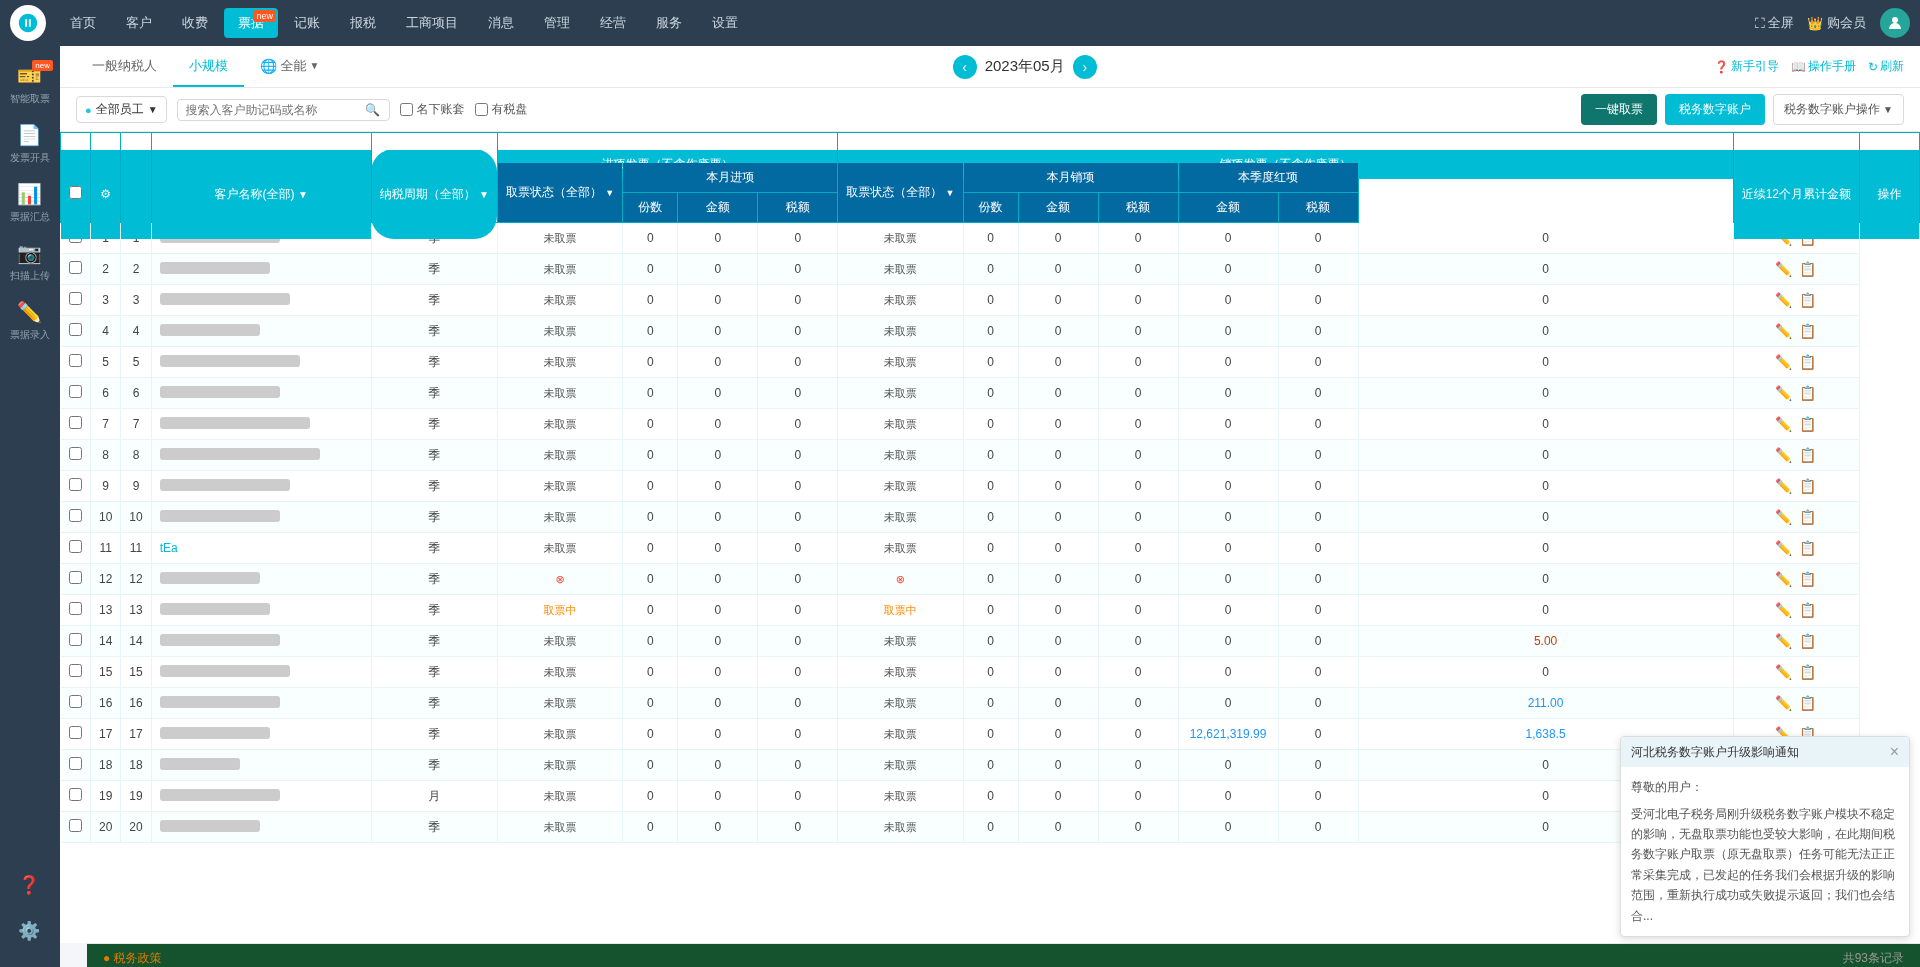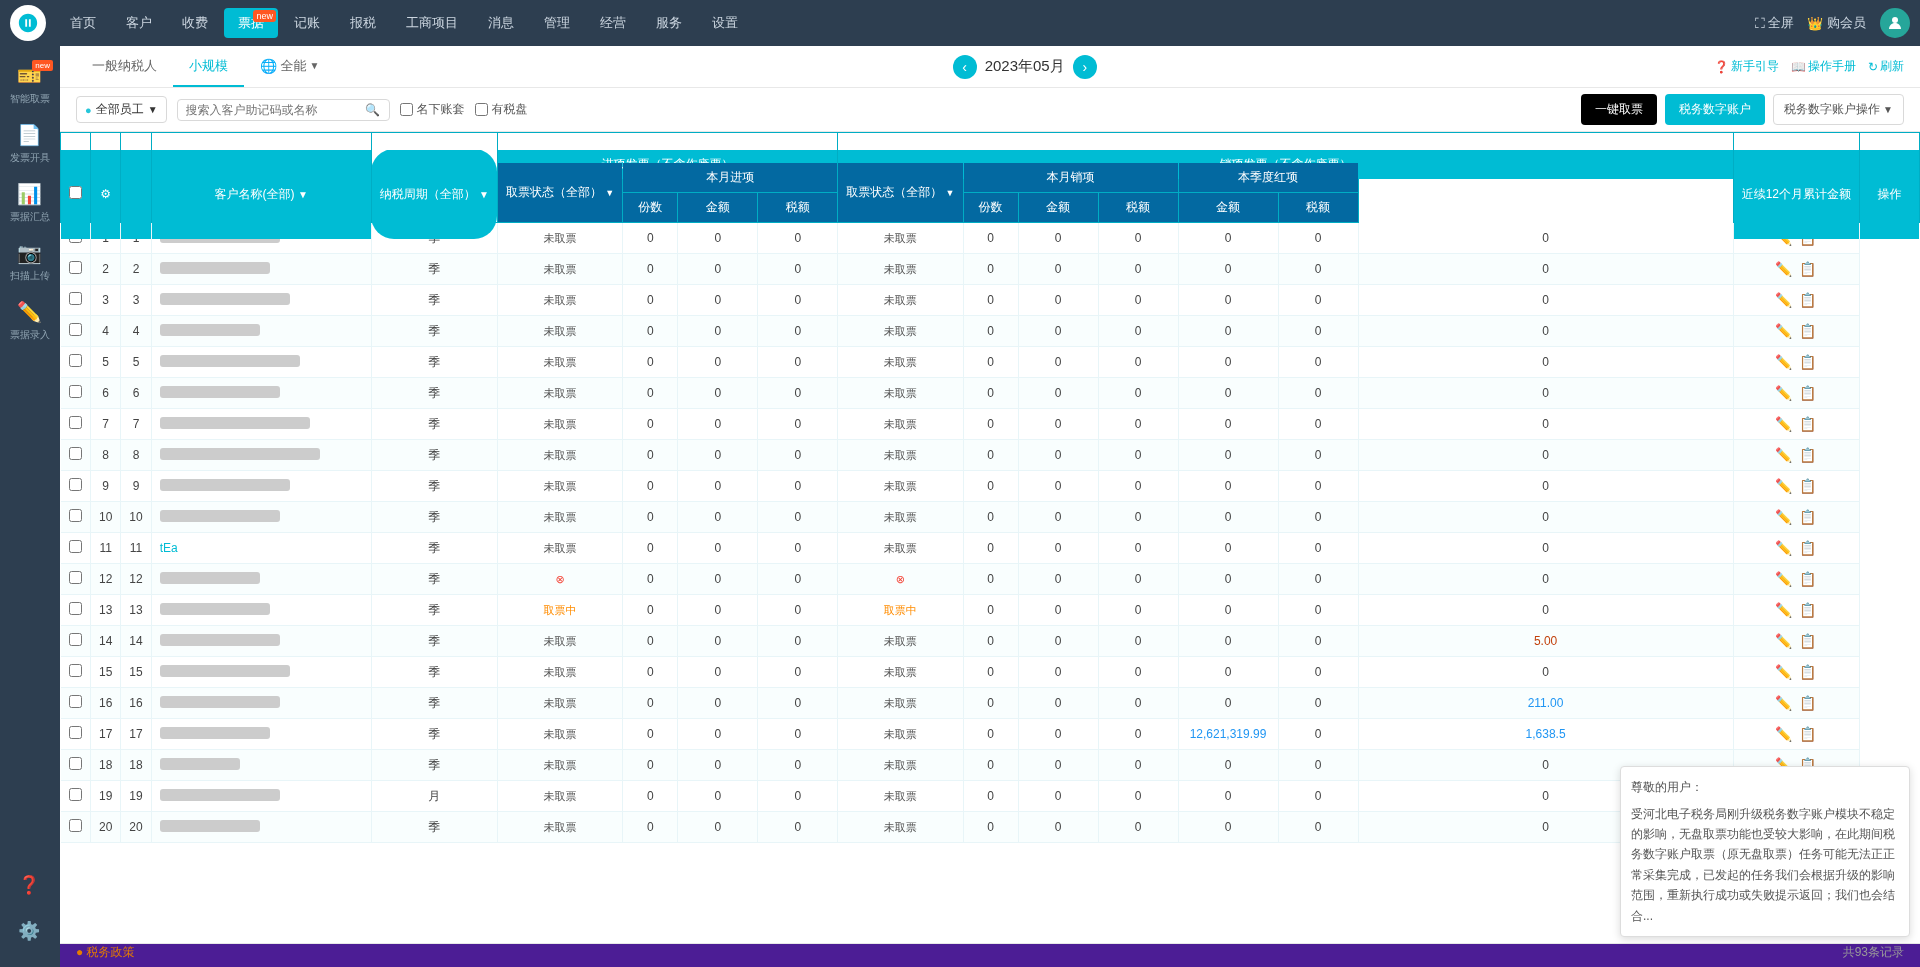--- a/index.html
+++ b/index.html
@@ -185,21 +185,21 @@
       border: none; outline: none;
       font-size: 12px; width: 160px;
     }
     .checkbox-wrap {
       display: flex; align-items: center; gap: 4px;
       font-size: 12px; color: #555;
       cursor: pointer;
     }
     .filter-bar-right { margin-left: auto; display: flex; gap: 8px; }
     .btn-orange {
-      background: #000000;
+      background: #0f766e;
       color: #fff;
       border: none;
       padding: 6px 14px;
       border-radius: 4px;
       cursor: pointer;
       font-size: 12px;
     }
     .btn-teal {
       background: #00bcd4;
       color: #fff;
@@ -281,27 +281,28 @@
     .act-btn {
       width: 20px; height: 20px;
       cursor: pointer;
       display: flex; align-items: center; justify-content: center;
       color: #00bcd4; font-size: 14px;
     }
 
     
     .status-bar {
       height: 24px;
-      background: #4c1d95;
+      background: #14532d;
       border-top: 1px solid #e8e8e8;
       display: flex;
-      align-items: flex-start;
+      align-items: flex-end;
       padding: 0 16px;
       font-size: 12px;
       color: #e57c00;
+      margin-left: 27px;
     }
 
     
     .notif-popup {
       position: absolute;
       right: 10px;
       bottom: 30px;
       width: 290px;
       background: #fff;
       border: 1px solid #ddd;
@@ -1004,17 +1005,21 @@
   </div>
 
   <div class="status-bar">
     <span style="color:#e57c00;cursor:pointer;">● <span>税务政策</span></span>
     <span style="margin-left:auto;color:#999;">共93条记录</span>
   </div>
 
 </div>
 
 <div class="notif-popup">
+  <div class="notif-header">
+    <span>河北税务数字账户升级影响通知</span>
+    <span class="notif-close">×</span>
+  </div>
   <div class="notif-body">
     <p>尊敬的用户：</p>
     <p style="margin-top:6px;">受河北电子税务局刚升级税务数字账户模块不稳定的影响，无盘取票功能也受较大影响，在此期间税务数字账户取票（原无盘取票）任务可能无法正正常采集完成，已发起的任务我们会根据升级的影响范围，重新执行成功或失败提示返回；我们也会结合...</p>
   </div>
 </div>
 
 </body></html>

